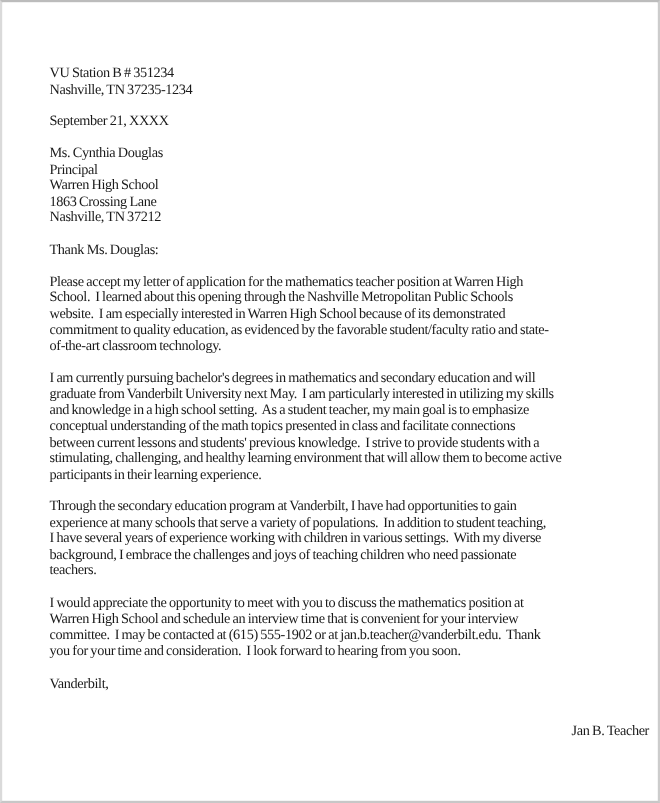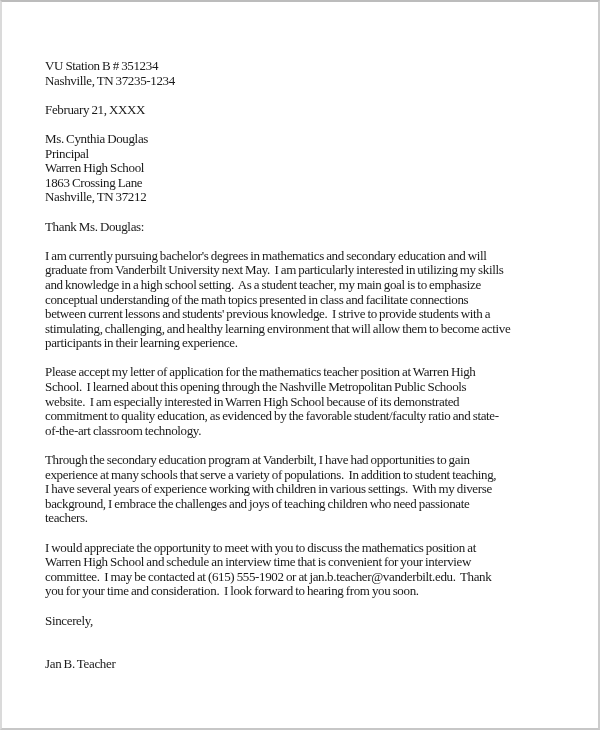--- a/index.html
+++ b/index.html
@@ -31,53 +31,54 @@
     word-spacing: -0.6px;
     color: #1a1a1a;
     margin-top: 10px;
   }
   .block {
     white-space: pre-wrap;
     margin: 0 0 14.6px 0;
   }
   .signature {
     margin-top: 29.2px;
+    text-align: right;
   }
 </style>
 </head>
 <body>
 
 <div class="page">
   <div class="letter">
     <div class="block">VU Station B # 351234
 Nashville, TN 37235-1234</div>
-    <div class="block">February 21, XXXX</div>
+    <div class="block">September 21, XXXX</div>
     <div class="block">Ms. Cynthia Douglas
 Principal
 Warren High School
 1863 Crossing Lane
 Nashville, TN 37212</div>
     <div class="block">Thank Ms. Douglas:</div>
+    <div class="block">Please accept my letter of application for the mathematics teacher position at Warren High
+School.  I learned about this opening through the Nashville Metropolitan Public Schools
+website.  I am especially interested in Warren High School because of its demonstrated
+commitment to quality education, as evidenced by the favorable student/faculty ratio and state-
+of-the-art classroom technology.</div>
     <div class="block">I am currently pursuing bachelor's degrees in mathematics and secondary education and will
 graduate from Vanderbilt University next May.  I am particularly interested in utilizing my skills
 and knowledge in a high school setting.  As a student teacher, my main goal is to emphasize
 conceptual understanding of the math topics presented in class and facilitate connections
 between current lessons and students' previous knowledge.  I strive to provide students with a
 stimulating, challenging, and healthy learning environment that will allow them to become active
 participants in their learning experience.</div>
-    <div class="block">Please accept my letter of application for the mathematics teacher position at Warren High
-School.  I learned about this opening through the Nashville Metropolitan Public Schools
-website.  I am especially interested in Warren High School because of its demonstrated
-commitment to quality education, as evidenced by the favorable student/faculty ratio and state-
-of-the-art classroom technology.</div>
     <div class="block">Through the secondary education program at Vanderbilt, I have had opportunities to gain
 experience at many schools that serve a variety of populations.  In addition to student teaching,
 I have several years of experience working with children in various settings.  With my diverse
 background, I embrace the challenges and joys of teaching children who need passionate
 teachers.</div>
     <div class="block">I would appreciate the opportunity to meet with you to discuss the mathematics position at
 Warren High School and schedule an interview time that is convenient for your interview
 committee.  I may be contacted at (615) 555-1902 or at jan.b.teacher@vanderbilt.edu.  Thank
 you for your time and consideration.  I look forward to hearing from you soon.</div>
-    <div class="block closing">Sincerely,</div>
+    <div class="block closing">Vanderbilt,</div>
     <div class="block signature">Jan B. Teacher</div>
   </div>
 </div>
 
 </body></html>

